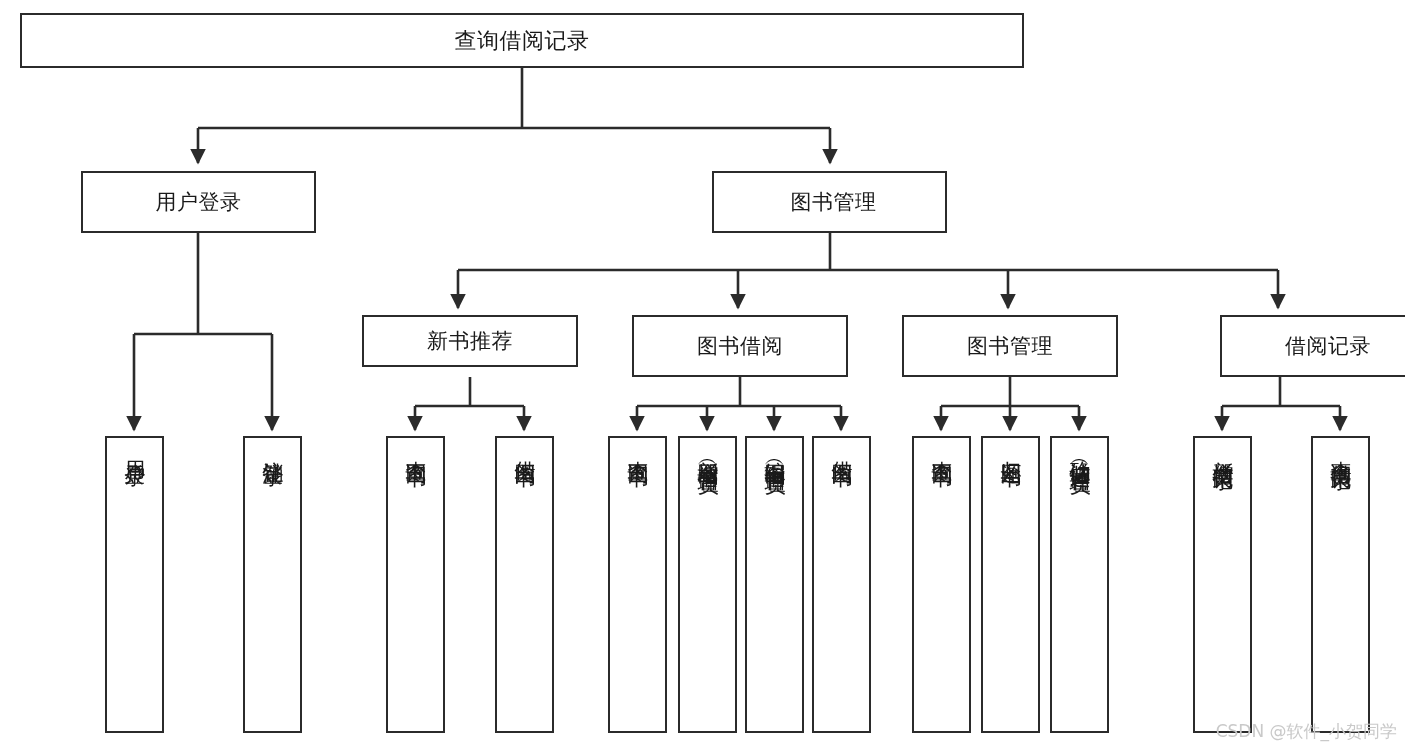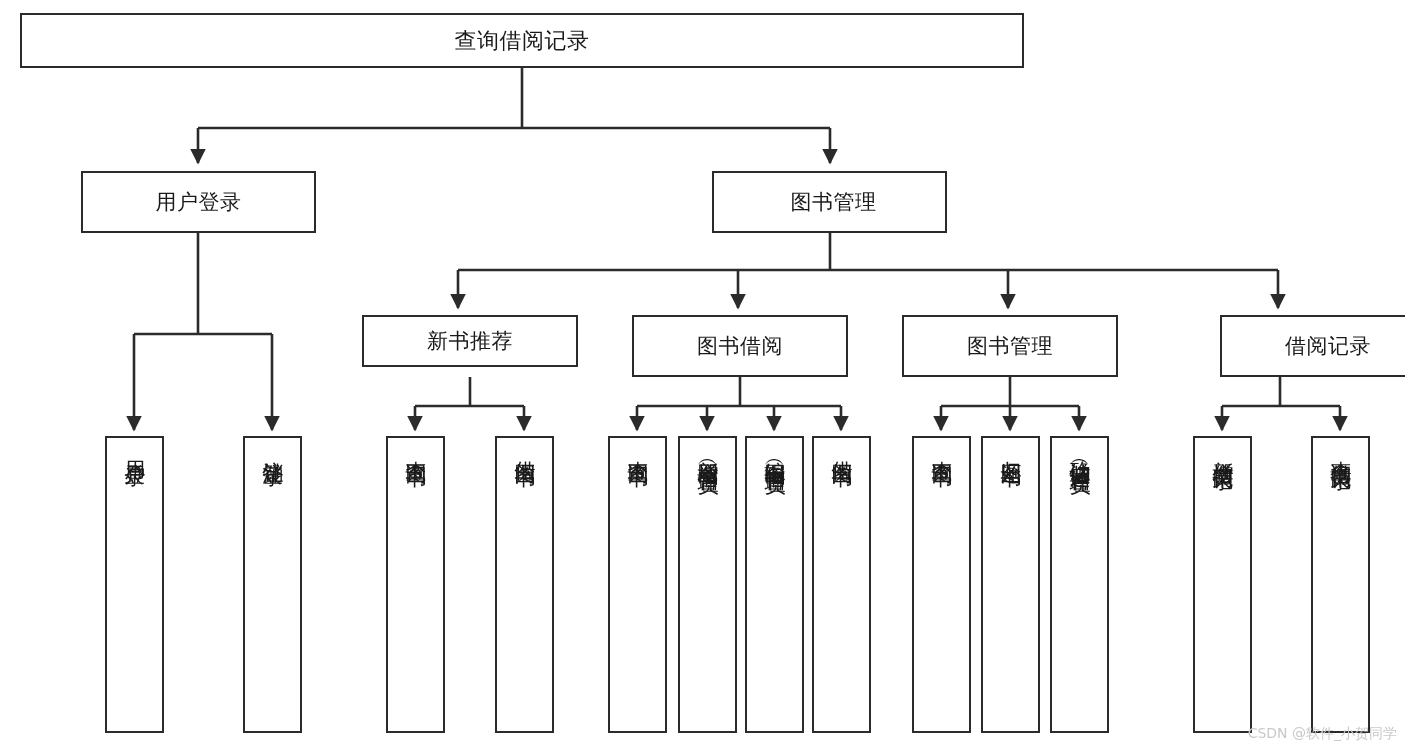--- a/index.html
+++ b/index.html
@@ -54,21 +54,21 @@
     font-size: 21px;
     letter-spacing: 2px;
     line-height: 1;
     white-space: nowrap;
   }
   .node.root .label { font-size: 22px; }
   .watermark {
     position: absolute;
     right: 8px;
     bottom: 4px;
-    font-size: 14px;
+    font-size: 17px;
     color: #c9c9c9;
     white-space: nowrap;
     user-select: none;
   }
 </style>
 </head>
 <body>
 
 <div id="canvas">
 

